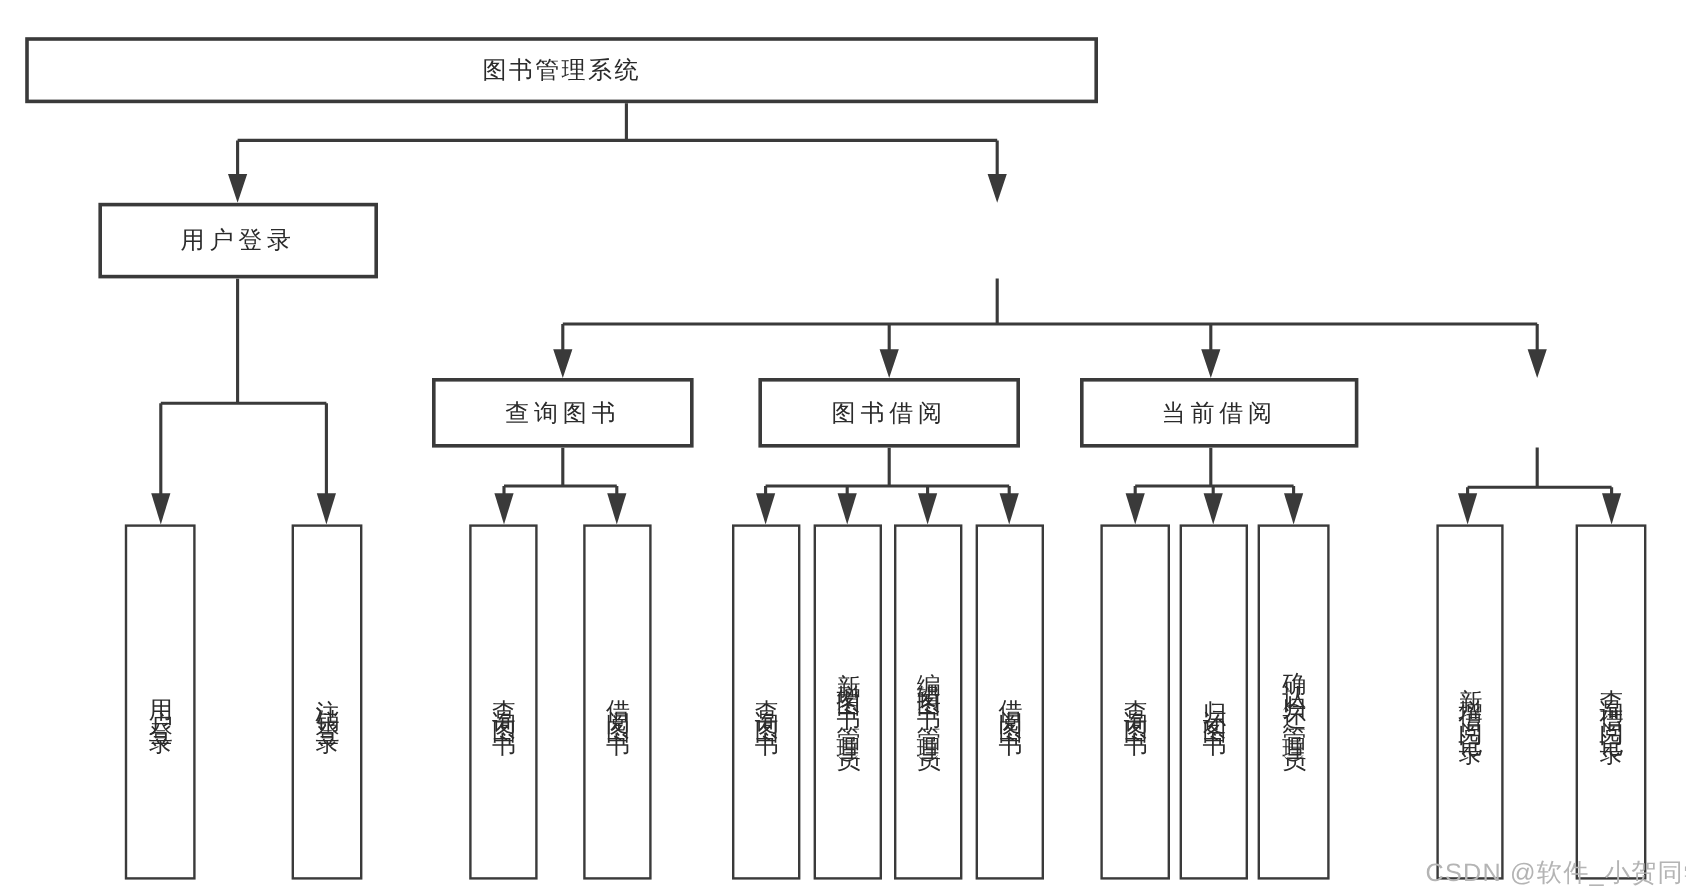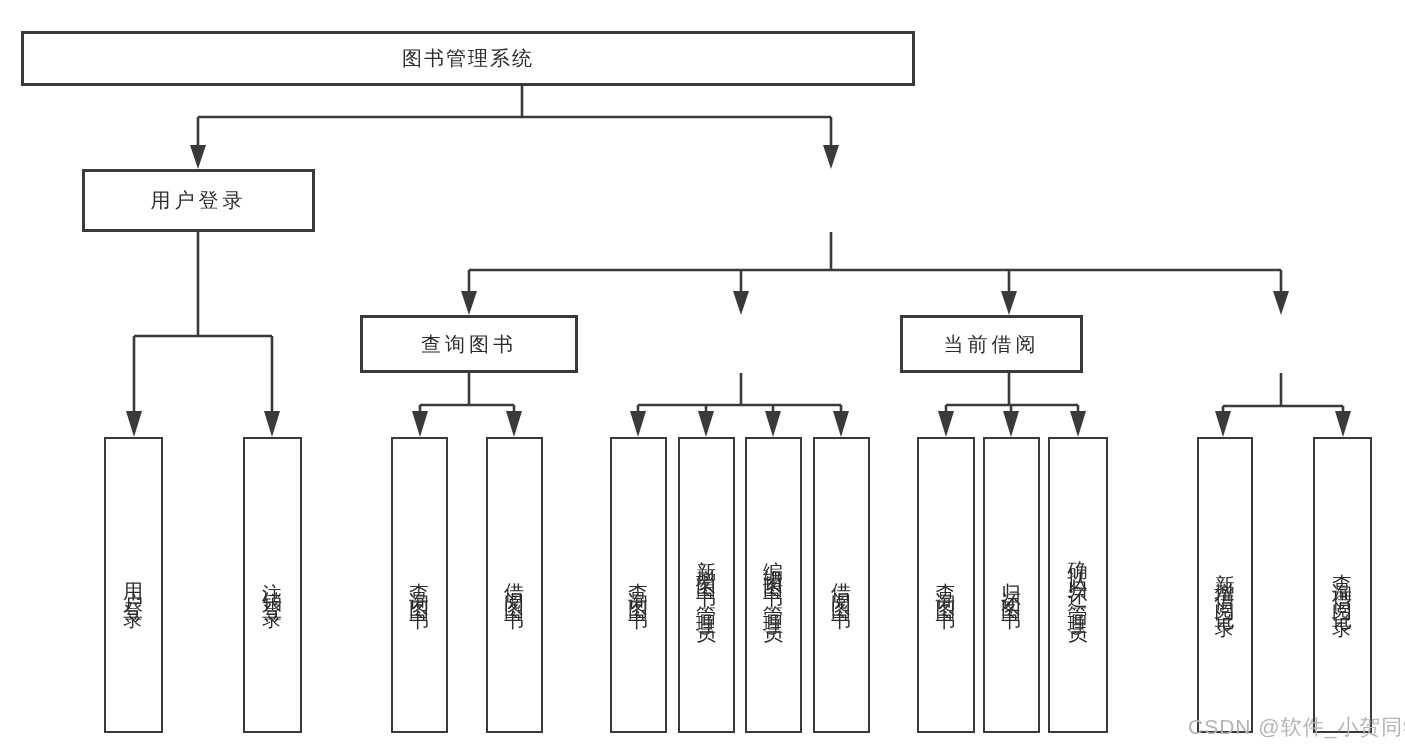--- a/index.html
+++ b/index.html
@@ -111,21 +111,24 @@
     <span class="lbl">图书管理系统</span>
   </div>
 
   <div class="node" style="left:82px;top:169px;width:233px;height:63px">
     <span class="lbl">用户登录</span>
   </div>
 
   <div class="node" style="left:360px;top:315px;width:218px;height:58px">
     <span class="lbl">查询图书</span>
   </div>
-  <div class="node" style="left:900px;top:315px;width:183px;height:58px">
+  <div class="node" style="left:632px;top:315px;width:218px;height:58px">
+    <span class="lbl">图书借阅</span>
+  </div>
+  <div class="node" style="left:900px;top:315px;width:232px;height:58px">
     <span class="lbl">当前借阅</span>
   </div>
 
   <div class="node leaf" style="left:104px;top:437px;width:59px;height:296px">
     <span class="lbl">用户登录</span>
   </div>
   <div class="node leaf" style="left:243px;top:437px;width:59px;height:296px">
     <span class="lbl">注销登录</span>
   </div>
 

